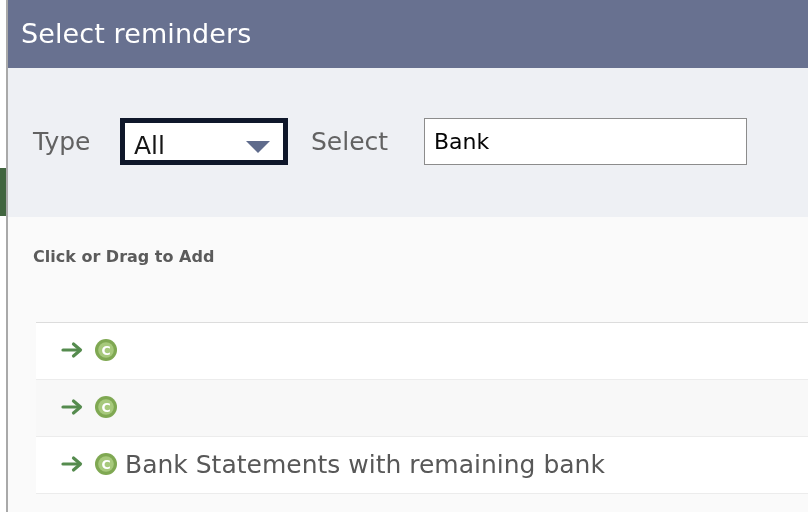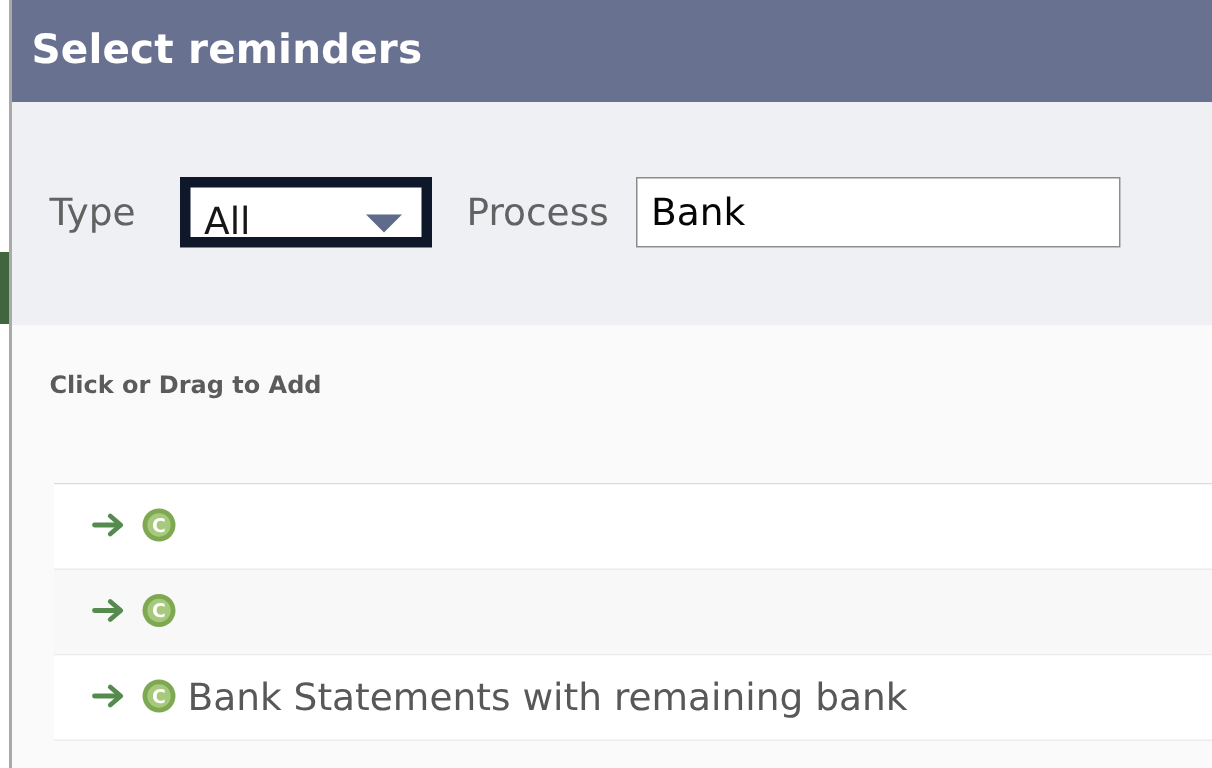--- a/index.html
+++ b/index.html
@@ -71,21 +71,21 @@
     width: 800px;
     height: 68px;
     background: #687190;
     box-sizing: border-box;
   }
   .dialog-title {
     position: absolute;
     left: 13px;
     top: 18px;
     font-size: 27px;
-    font-weight: bold;
+    font-weight: normal;
     color: #ffffff;
     letter-spacing: 0.1px;
     white-space: nowrap;
   }
 
   
   .filter-bar {
     position: absolute;
     left: 0;
     top: 68px;
@@ -114,21 +114,21 @@
   .label-type   { left: 25px; }
   .label-search { left: 303px; }
 
   .select-box {
     position: absolute;
     left: 112px;
     top: 0px;
     width: 168px;
     height: 47px;
     background: #ffffff;
-    border: 7px solid #0f172a;
+    border: 5px solid #0f172a;
     box-sizing: border-box;
   }
   .select-value {
     position: absolute;
     left: 9px;
     top: 0;
     line-height: 45px;
     font-size: 25px;
     color: #161616;
     white-space: nowrap;
@@ -152,21 +152,21 @@
     height: 47px;
     background: #ffffff;
     border: 1px solid #8c8c8c;
     box-sizing: border-box;
   }
   .search-value {
     position: absolute;
     left: 9px;
     top: 0;
     line-height: 45px;
-    font-size: 25px;
+    font-size: 22px;
     color: #050505;
     white-space: nowrap;
   }
 
   
   .content {
     position: absolute;
     left: 0;
     top: 217px;
     width: 800px;
@@ -260,21 +260,21 @@
     <div class="filter-bar">
       <div class="filter-row">
 
         <div class="field-label label-type">Type</div>
 
         <div class="select-box">
           <span class="select-value">All</span>
           <span class="select-caret"></span>
         </div>
 
-        <div class="field-label label-search">Process</div>
+        <div class="field-label label-search">Select</div>
 
         <div class="search-box">
           <span class="search-value">Bank</span>
         </div>
 
       </div>
     </div>
 
     <div class="content">
 

